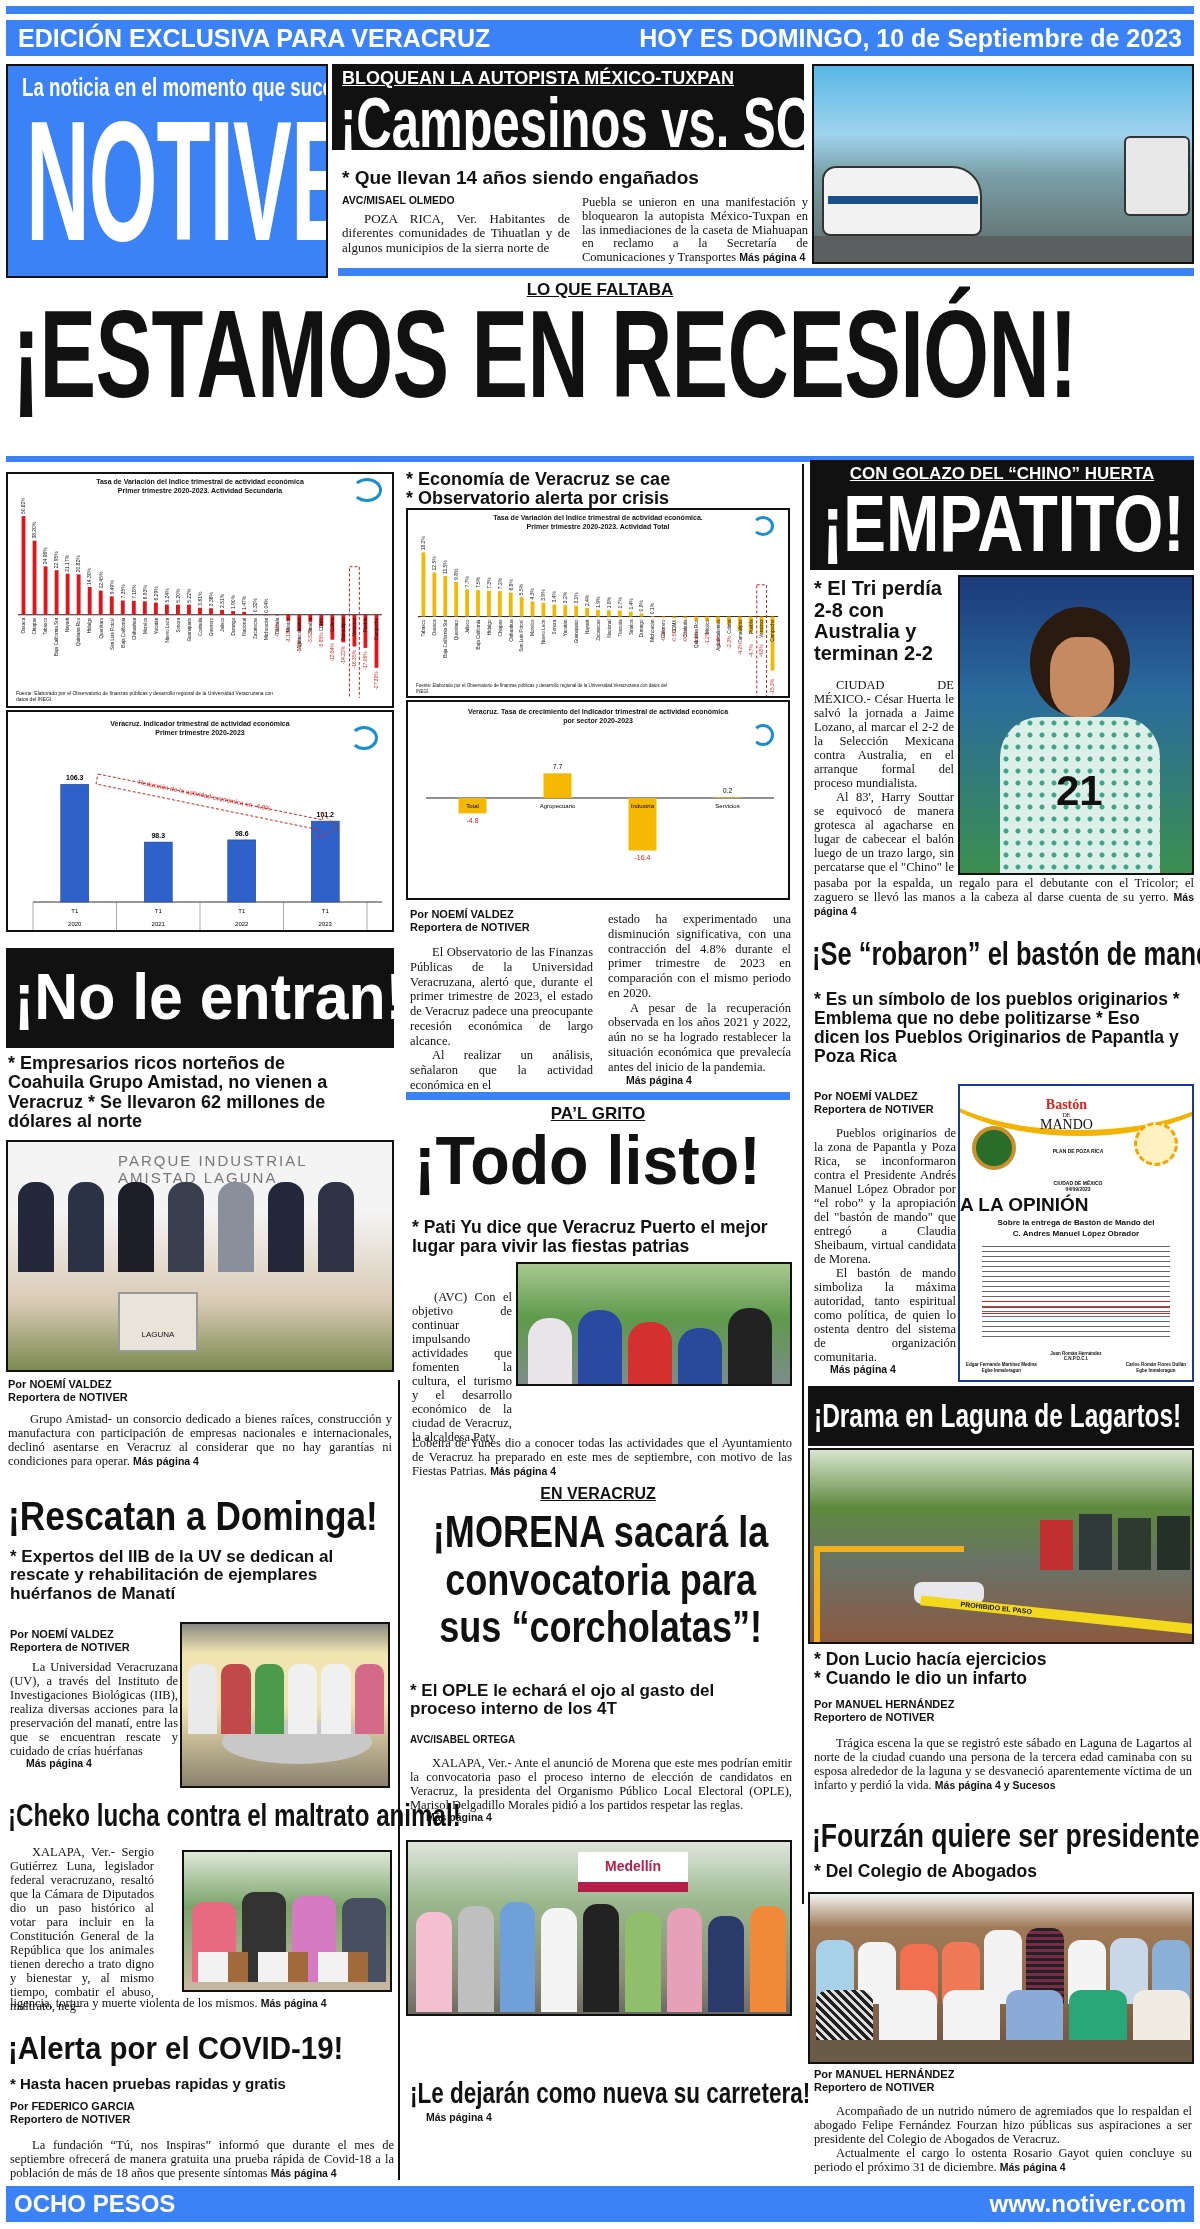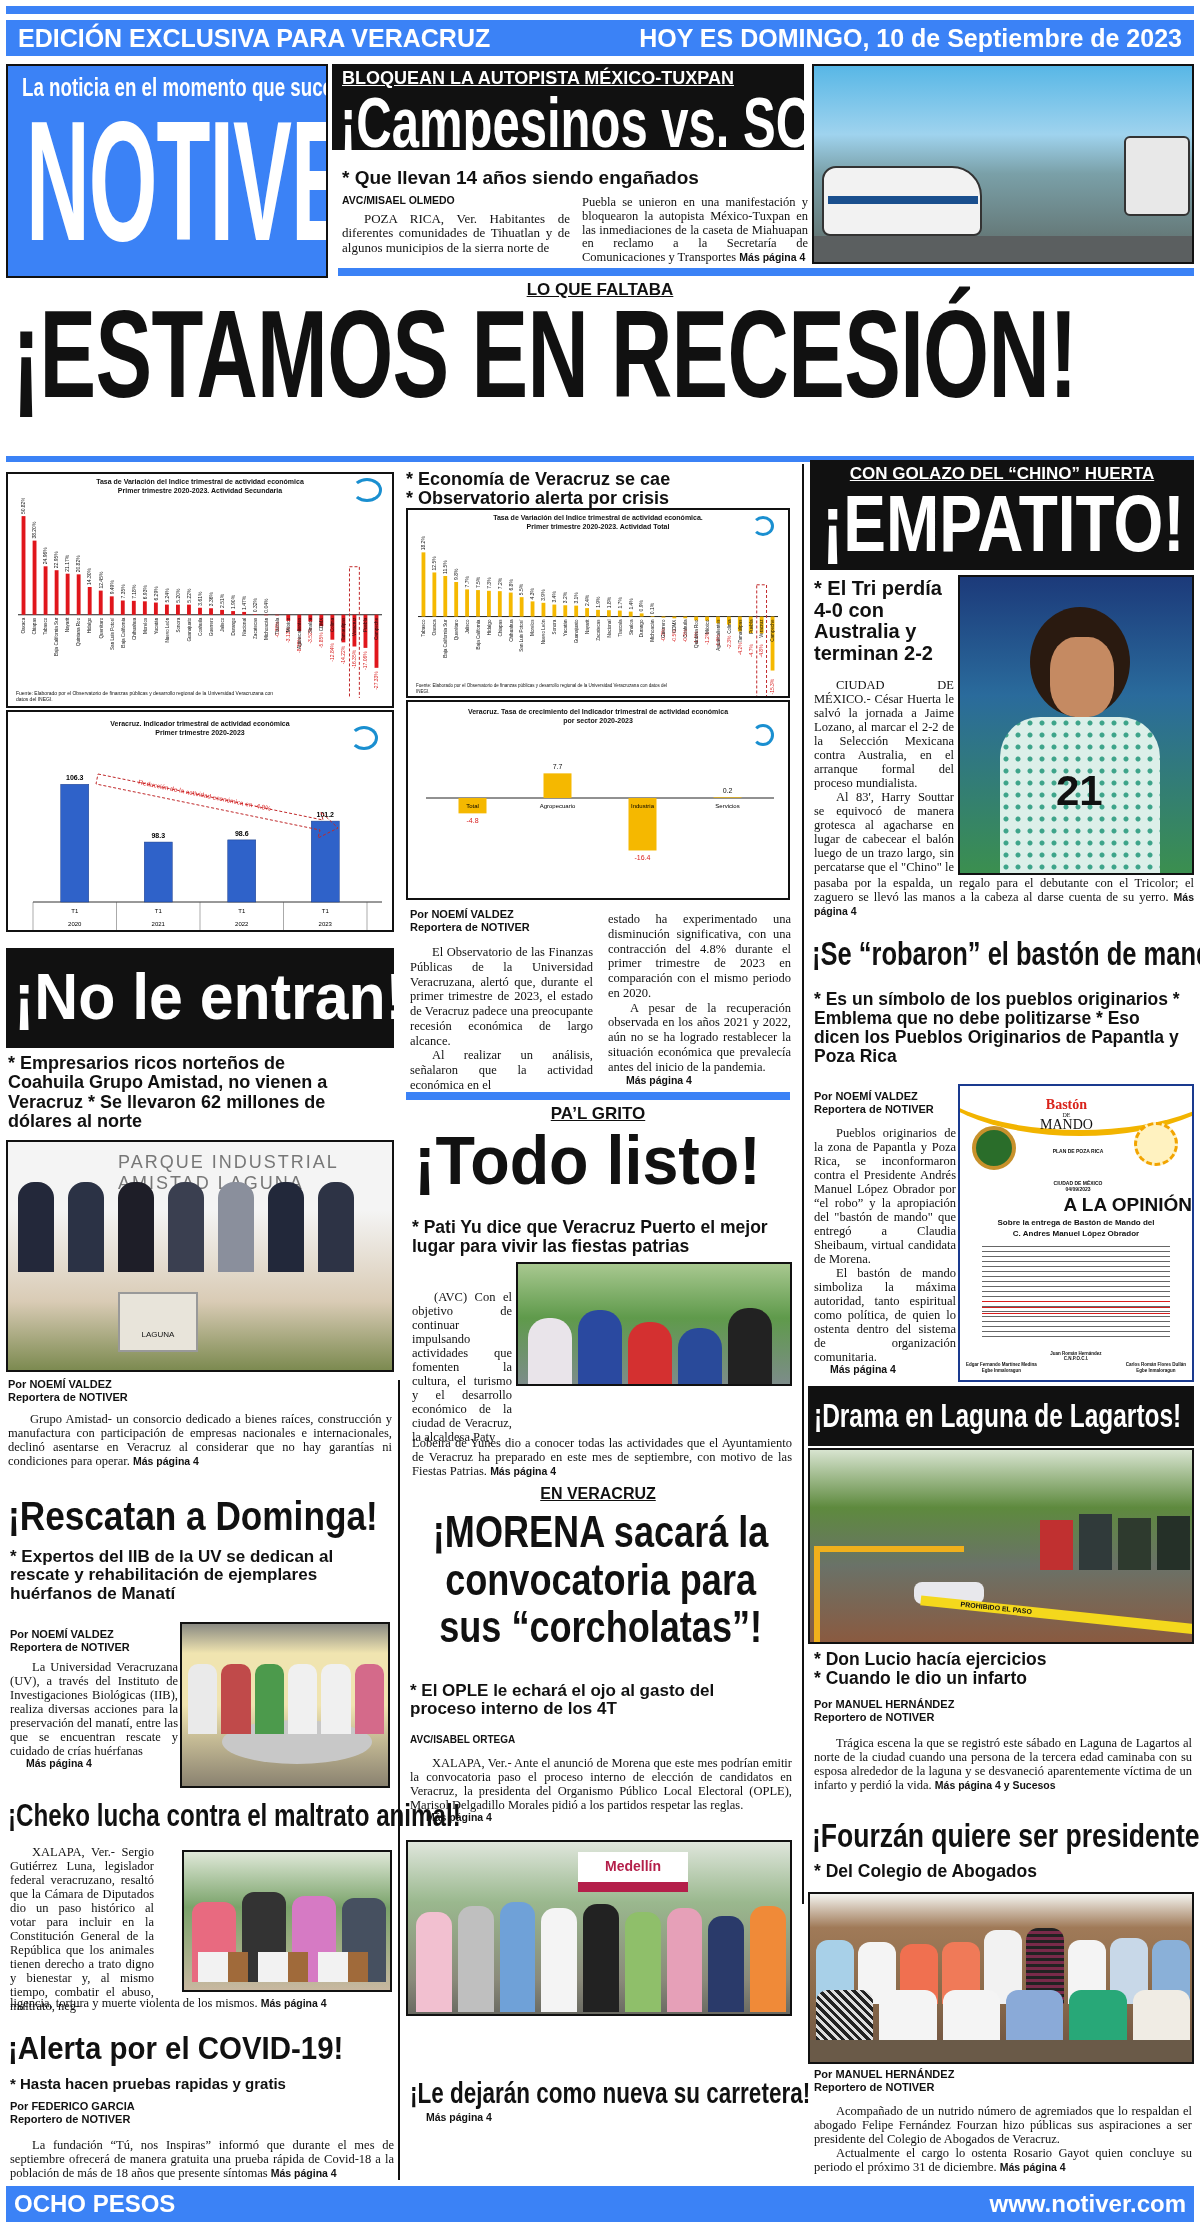--- a/index.html
+++ b/index.html
@@ -364,35 +364,35 @@
 <div class="abs blk" style="left:810px;top:460px;width:384px;height:110px">
   <div class="kicker" style="position:absolute;left:0;width:100%;top:4px;font-size:17px;color:#fff">CON GOLAZO DEL “CHINO” HUERTA</div>
   <div class="cond" style="position:absolute;left:12px;top:24px;font-size:80px;color:#fff;line-height:1;transform:scaleX(0.8)">¡EMPATITO!</div>
 </div>
 <div class="abs photo" style="left:958px;top:575px;width:236px;height:300px;background:linear-gradient(180deg,#1c3a7a 0%,#2a6b9c 40%,#3b8f4f 100%)">
   <div style="position:absolute;left:70px;top:30px;width:100px;height:110px;background:#2a1a10;border-radius:50%"></div>
   <div style="position:absolute;left:90px;top:60px;width:64px;height:80px;background:#c58a62;border-radius:40%"></div>
   <div style="position:absolute;left:40px;top:140px;width:160px;height:160px;background:radial-gradient(#3ea48a 2px,#dcefe9 3px);background-size:12px 12px;border-radius:40px 40px 0 0"></div>
   <div class="sans" style="position:absolute;left:96px;top:190px;font-size:42px;font-weight:bold;color:#111">21</div>
 </div>
-<div class="abs sub" style="left:814px;top:578px;width:140px;font-size:20px">* El Tri perdía 4-0 con Australia y terminan 2-2</div>
+<div class="abs sub" style="left:814px;top:578px;width:140px;font-size:20px">* El Tri perdía 2-8 con Australia y terminan 2-2</div>
 <div class="abs body" style="left:814px;top:678px;width:140px;font-size:12.5px;line-height:1.12">
   <p>CIUDAD DE MÉXICO.- César Huerta le salvó la jornada a Jaime Lozano, al marcar el 2-2 de la Selección Mexicana contra Australia, en el arranque formal del proceso mundialista.</p>
     <p>Al 83', Harry Souttar se equivocó de manera grotesca al agacharse en lugar de cabecear el balón luego de un trazo largo, sin percatarse que el "Chino" le</p>
 </div>
 <div class="abs body" style="left:814px;top:876px;width:380px;font-size:12.5px;line-height:1.12">
   <span>pasaba por la espalda, un regalo para el debutante con el Tricolor; el zaguero se llevó las manos a la cabeza al darse cuenta de su yerro.</span> <span class="mas">Más página 4</span>
 </div>
 
 <div class="abs blk" style="left:6px;top:948px;width:388px;height:100px">
   <div class="cond" style="position:absolute;left:8px;top:14px;font-size:64px;color:#fff;transform:scaleX(0.95);line-height:1.1">¡No le entran!</div>
 </div>
 <div class="abs sub" style="left:8px;top:1054px;width:330px;font-size:18px">* Empresarios ricos norteños de Coahuila  Grupo Amistad, no vienen a Veracruz * Se llevaron 62 millones de dólares al norte</div>
 <div class="abs photo" style="left:6px;top:1140px;width:388px;height:232px;background:linear-gradient(180deg,#f4f4f4 0%,#f4f4f4 30%,#d9cbb5 70%,#7c8a50 100%)">
-  <div class="sans" style="position:absolute;left:110px;top:10px;font-size:18px;letter-spacing:2px;color:#777"><span>PARQUE INDUSTRIAL</span><br><span>AMISTAD LAGUNA</span></div>
+  <div class="sans" style="position:absolute;left:110px;top:10px;font-size:15px;letter-spacing:2px;color:#777"><span>PARQUE INDUSTRIAL</span><br><span>AMISTAD LAGUNA</span></div>
   <div style="position:absolute;left:10px;top:40px;width:360px;height:90px;display:flex;gap:14px">
     <div style="width:36px;background:#23283a;border-radius:16px 16px 0 0"></div>
       <div style="width:36px;background:#2b3245;border-radius:16px 16px 0 0"></div>
       <div style="width:36px;background:#1e1e28;border-radius:16px 16px 0 0"></div>
       <div style="width:36px;background:#3a3f50;border-radius:16px 16px 0 0"></div>
       <div style="width:36px;background:#8a8f9c;border-radius:16px 16px 0 0"></div>
       <div style="width:36px;background:#22283a;border-radius:16px 16px 0 0"></div>
       <div style="width:36px;background:#2d3345;border-radius:16px 16px 0 0"></div>
   </div>
   <div class="sans" style="position:absolute;left:110px;top:150px;width:80px;height:60px;background:#e8e4da;border:2px solid #999;font-size:8px;text-align:center;padding-top:36px">LAGUNA</div>
@@ -442,21 +442,21 @@
     <div style="font-size:6px">DE</div>
     <div style="font-size:14px">MANDO</div>
   </div>
   <div style="position:absolute;left:12px;top:40px;width:44px;height:44px;border-radius:50%;border:4px solid #c8912b;background:#2a6d2a"></div>
   <div style="position:absolute;right:14px;top:36px;width:44px;height:44px;border-radius:50%;border:3px dashed #f2a400;background:#fff2c0"></div>
   <div class="sans" style="position:absolute;left:70px;width:96px;top:62px;font-size:5px;font-weight:bold;text-align:center">PLAN DE POZA RICA</div>
   <div class="sans" style="position:absolute;left:70px;width:96px;top:94px;font-size:5px;text-align:center;font-weight:bold">
       <div>CIUDAD DE MÉXICO</div>
       <div>04/09/2023</div>
     </div>
-  <div class="sans" style="position:absolute;left:0;width:100%;top:108px;font-size:19px;font-weight:bold;text-align:right">A LA OPINIÓN</div>
+  <div class="sans" style="position:absolute;left:0;width:100%;top:108px;font-size:19px;font-weight:bold;text-align:left">A LA OPINIÓN</div>
   <div class="sans" style="position:absolute;left:0;width:100%;top:132px;font-size:8px;font-weight:bold;text-align:center;line-height:1.35">
       <div>Sobre la entrega de Bastón de Mando del</div>
       <div>C. Andres Manuel López Obrador</div>
     </div>
   <div style="position:absolute;left:22px;right:22px;top:160px;height:92px;background:repeating-linear-gradient(180deg,#666 0 1px,transparent 1px 5px)"></div>
   <div style="position:absolute;left:22px;right:22px;top:212px;height:18px;background:repeating-linear-gradient(180deg,transparent 0 3px,#d81e1e 3px 4px,transparent 4px 6px)"></div>
   <div class="sans" style="position:absolute;left:0;width:100%;bottom:6px;font-size:4.5px;font-weight:bold;text-align:center;line-height:1.3">
     <div><span>Juan Román Hernández</span><br><span>C.N.P.O.C.I.</span></div>
     <div style="display:flex;justify-content:space-between;padding:0 6px">
         <span><span>Edgar Fernando Martínez Medina</span><br><span>Egbe Inmaloragun</span></span>

